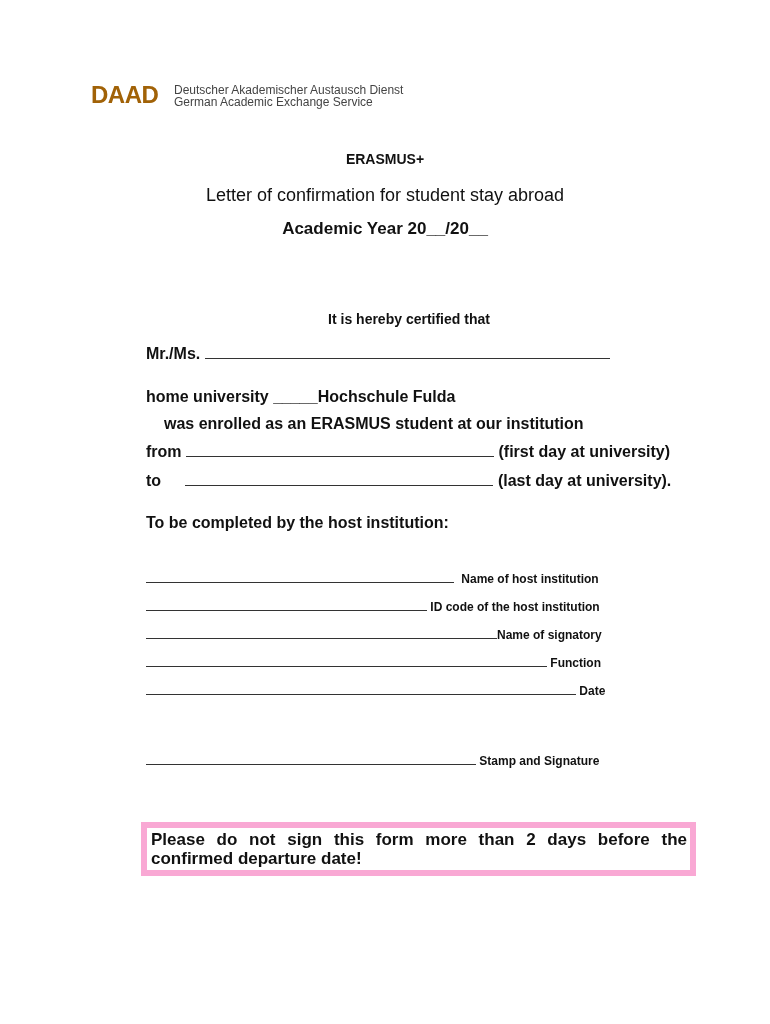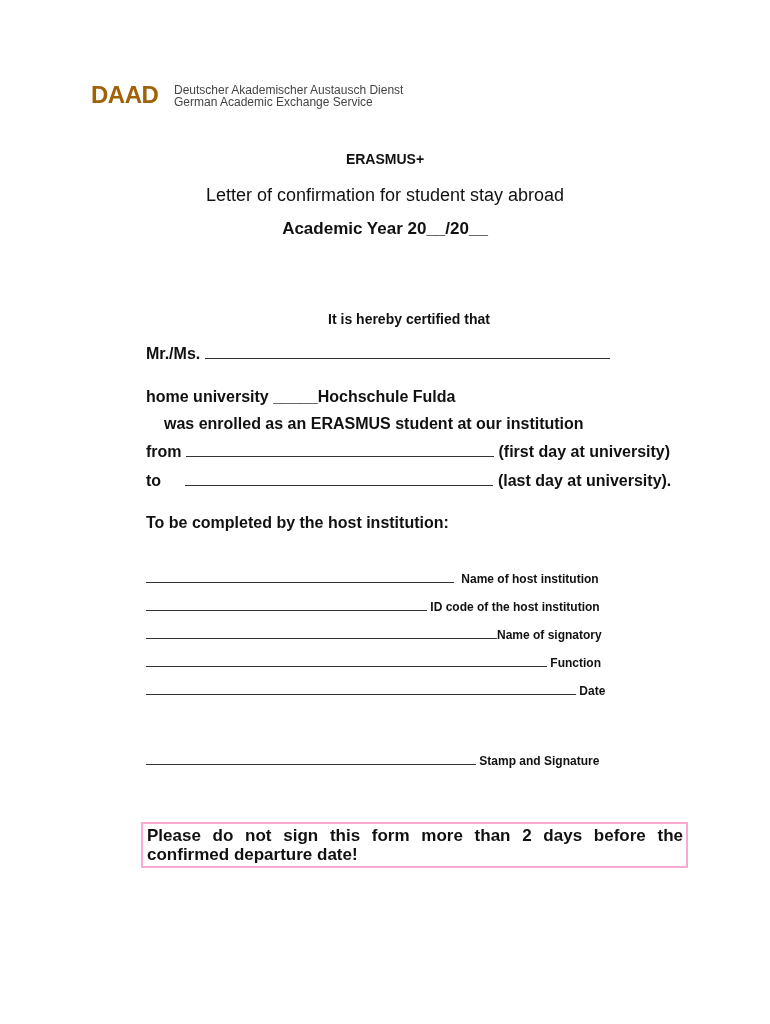--- a/index.html
+++ b/index.html
@@ -73,21 +73,21 @@
     .h2 { top: 599px; }
     .h3 { top: 627px; }
     .h4 { top: 655px; }
     .h5 { top: 683px; }
     .h6 { top: 753px; }
 
     
     .warning-box {
       left: 141px; top: 822px;
       width: 536px;
-      border: 2px solid #f9a8d4;
+      border: 6px solid #f9a8d4;
       padding: 2px 3px 2px 4px;
       font-size: 17px;
       font-weight: bold;
       line-height: 19px;
       text-align: justify;
       text-align-last: left;
       white-space: normal;
       color: #111;
     }
   </style>

